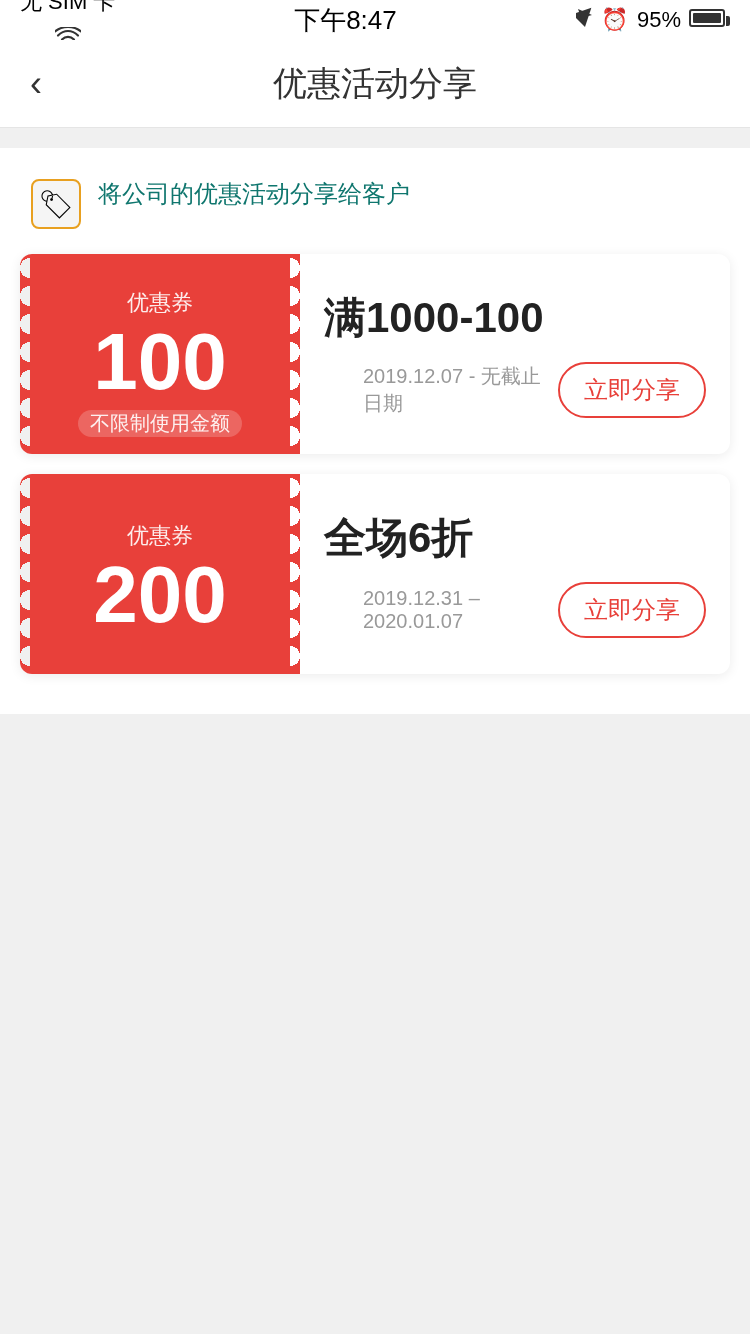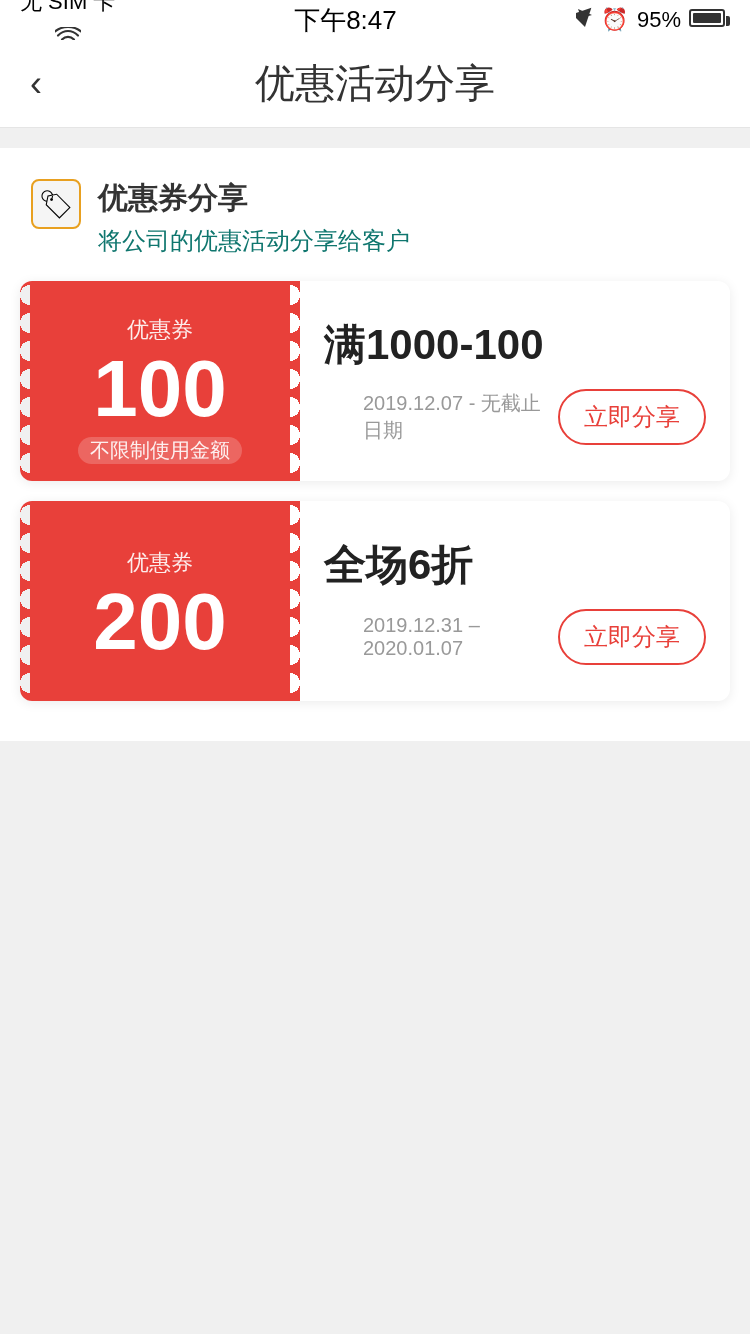--- a/index.html
+++ b/index.html
@@ -79,21 +79,21 @@
       border-bottom: 1px solid #e5e5e5;
     }
     .nav-back {
       position: absolute;
       left: 30px;
       font-size: 36px;
       color: #333;
       cursor: pointer;
     }
     .nav-title {
-      font-size: 40px;
+      font-size: 34px;
       font-weight: 500;
       color: #333;
     }
 
     
     .separator {
       width: 100%;
       height: 20px;
       background: #f0f0f0;
     }
@@ -304,21 +304,20 @@
   <span class="nav-title">优惠活动分享</span>
 </div>
 
 <div class="separator"></div>
 
 <div class="section-header">
   <div class="section-icon">
     <div class="section-icon-inner">🏷</div>
   </div>
   <div class="section-text">
-    <div class="section-title">优惠券分享</div>
     <div class="section-subtitle">将公司的优惠活动分享给客户</div>
   </div>
 </div>
 
 <div class="coupon-list" id="coupon-list">
 <div class="coupon-card">
     <div class="coupon-left">
       <div class="coupon-label">优惠券</div>
       <div class="coupon-value">100</div>
       <div class="coupon-condition">不限制使用金额</div>

